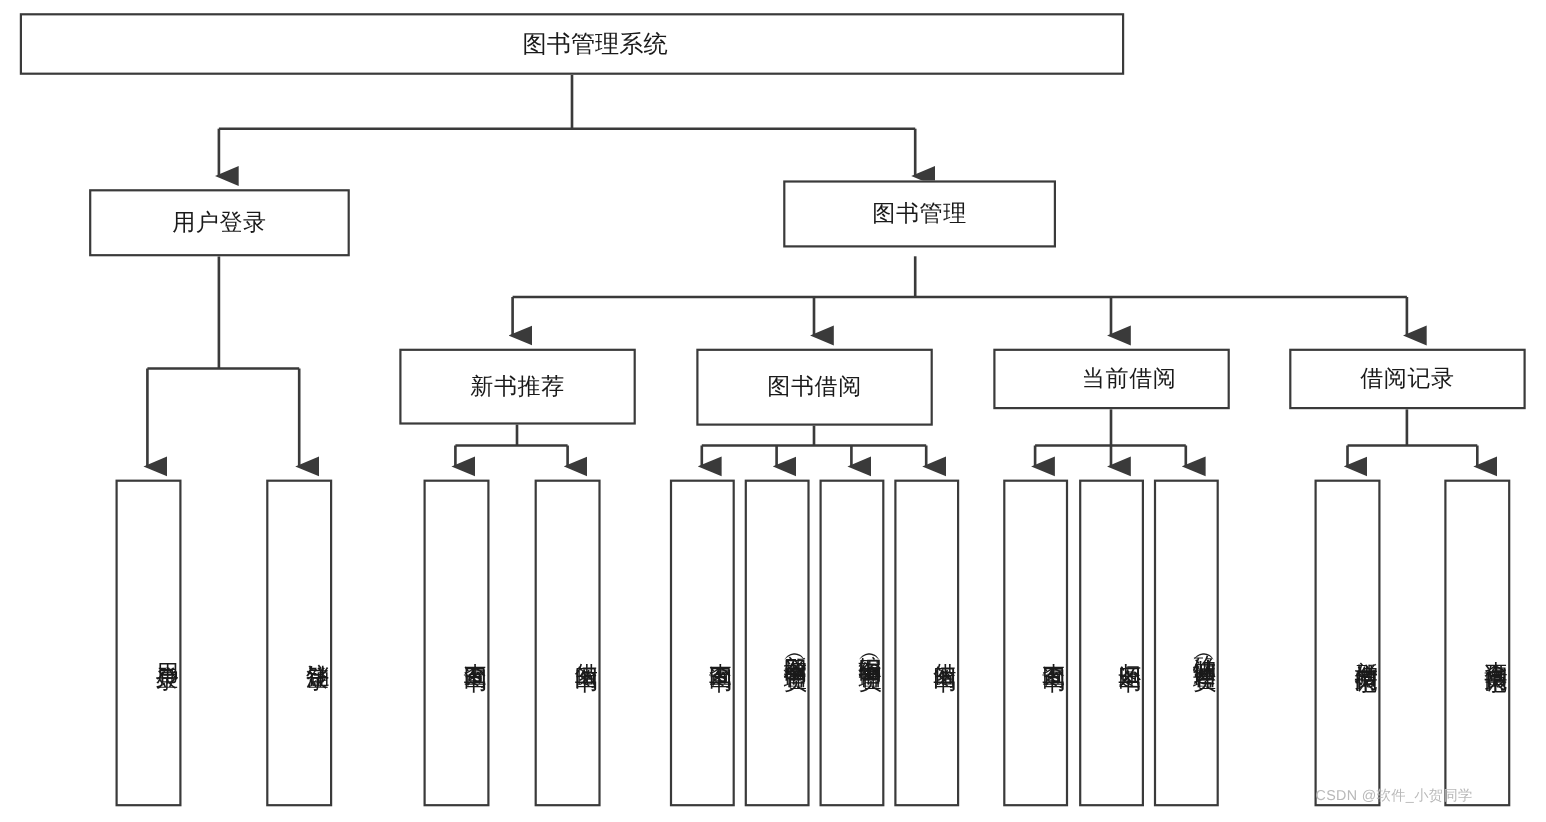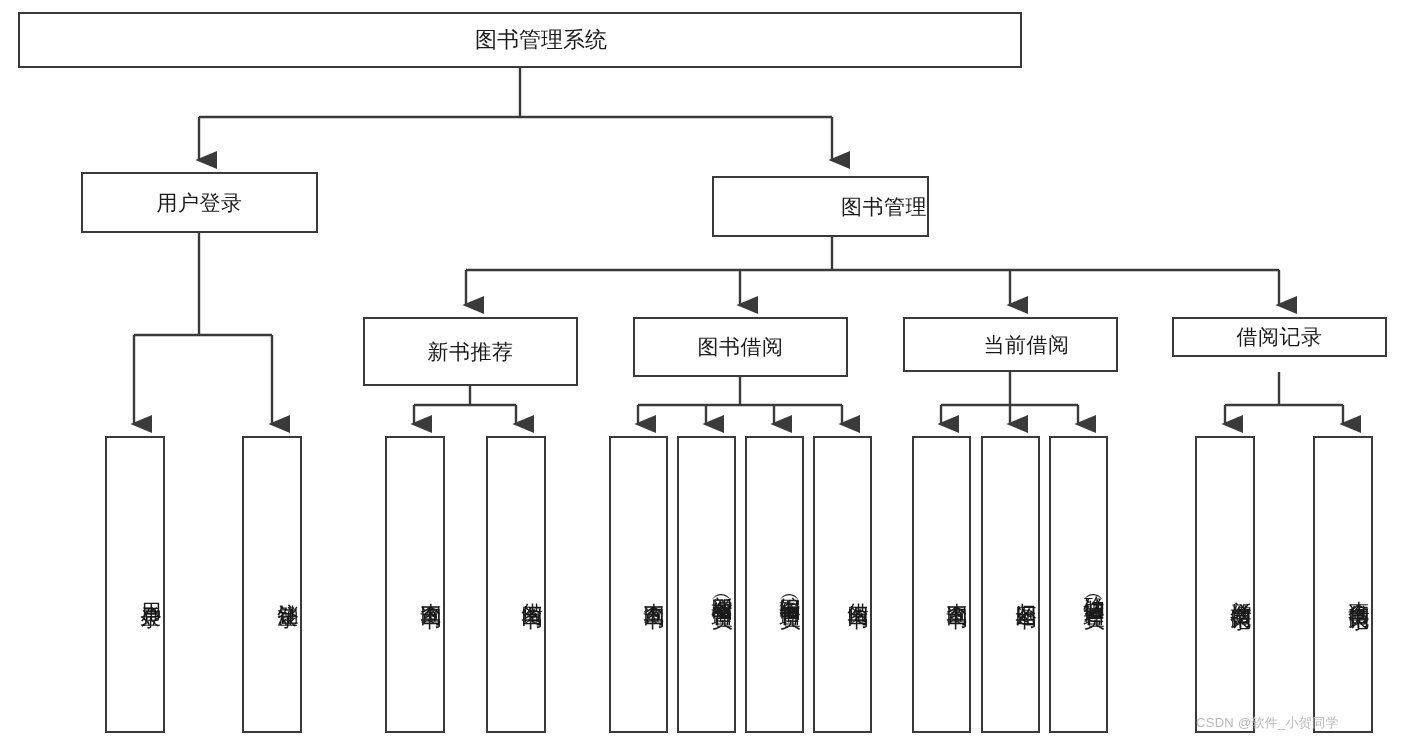--- a/index.html
+++ b/index.html
@@ -124,34 +124,34 @@
     </g>
   </svg>
 
   <div class="node root" style="left:18px; top:12px; width:1004px; height:56px;">
     <span>图书管理系统</span>
   </div>
 
   <div class="node horiz" style="left:81px; top:172px; width:237px; height:61px;">
     <span>用户登录</span>
   </div>
-  <div class="node horiz" style="left:712px; top:176px; width:217px; height:61px;justify-content:flex-end;">
+  <div class="node horiz" style="left:712px; top:164px; width:248px; height:61px;">
     <span>图书管理</span>
   </div>
 
   <div class="node horiz" style="left:363px; top:317px; width:215px; height:69px;">
     <span>新书推荐</span>
   </div>
-  <div class="node horiz" style="left:633px; top:317px; width:215px; height:60px;text-align:right;">
+  <div class="node horiz" style="left:633px; top:317px; width:215px; height:70px;text-align:right;">
     <span>图书借阅</span>
   </div>
   <div class="node horiz" style="left:903px; top:317px; width:215px; height:55px;padding-left:32px;">
     <span>当前借阅</span>
   </div>
-  <div class="node horiz" style="left:1172px; top:317px; width:215px; height:40px;justify-content:center;">
+  <div class="node horiz" style="left:1172px; top:317px; width:215px; height:55px;justify-content:center;">
     <span>借阅记录</span>
   </div>
 
   <div class="node vert" style="left:105px; top:436px; width:60px; height:297px;">
     <span>用户登录</span>
   </div>
   <div class="node vert" style="left:242px; top:436px; width:60px; height:297px;">
     <span>注销登录</span>
   </div>
 

